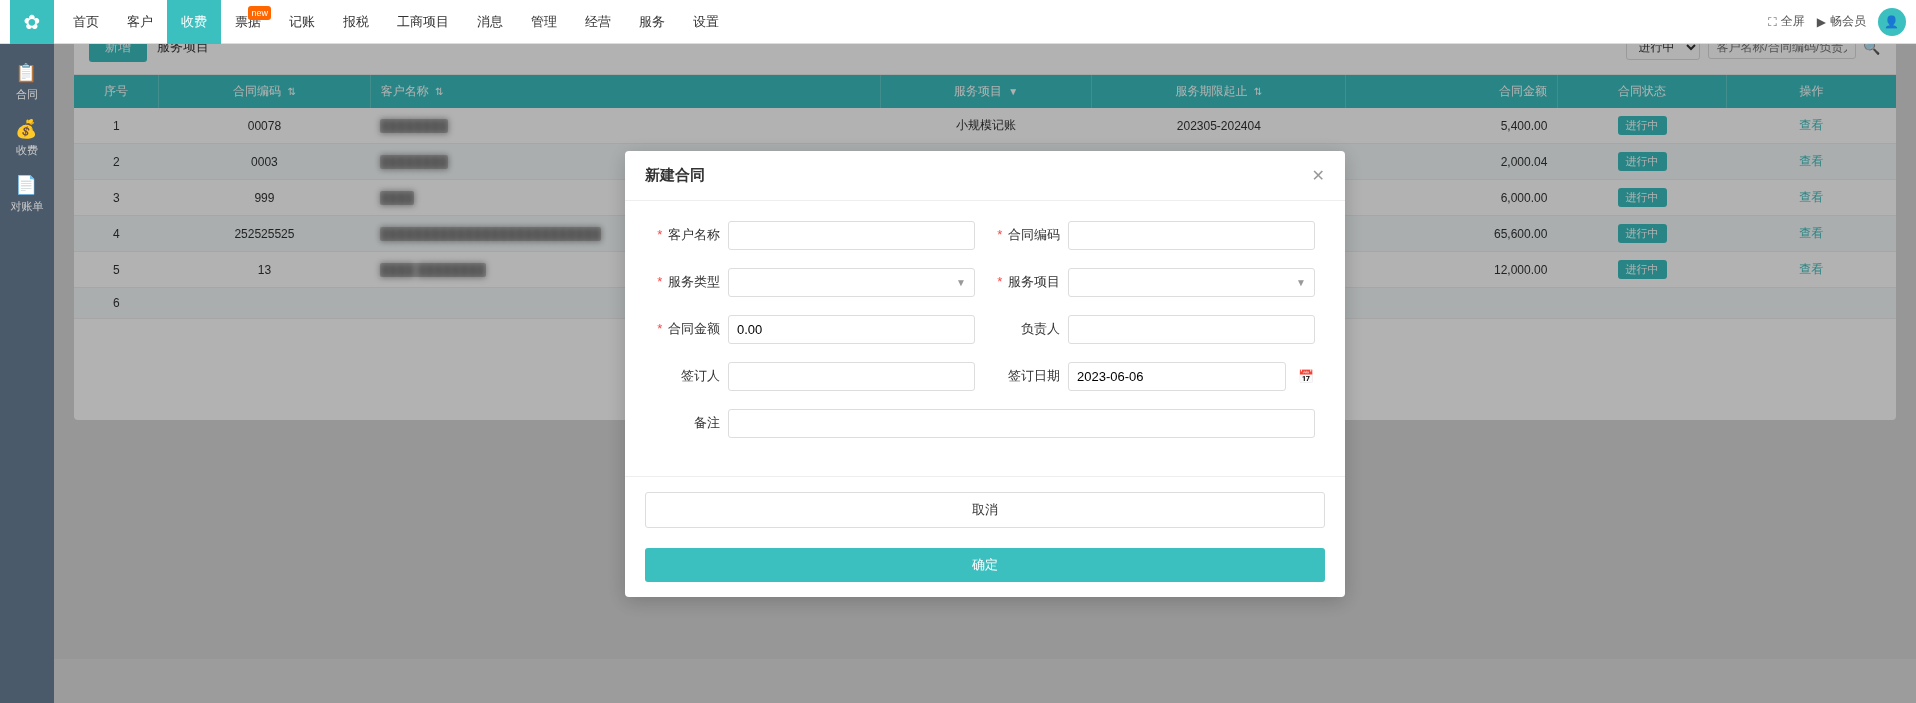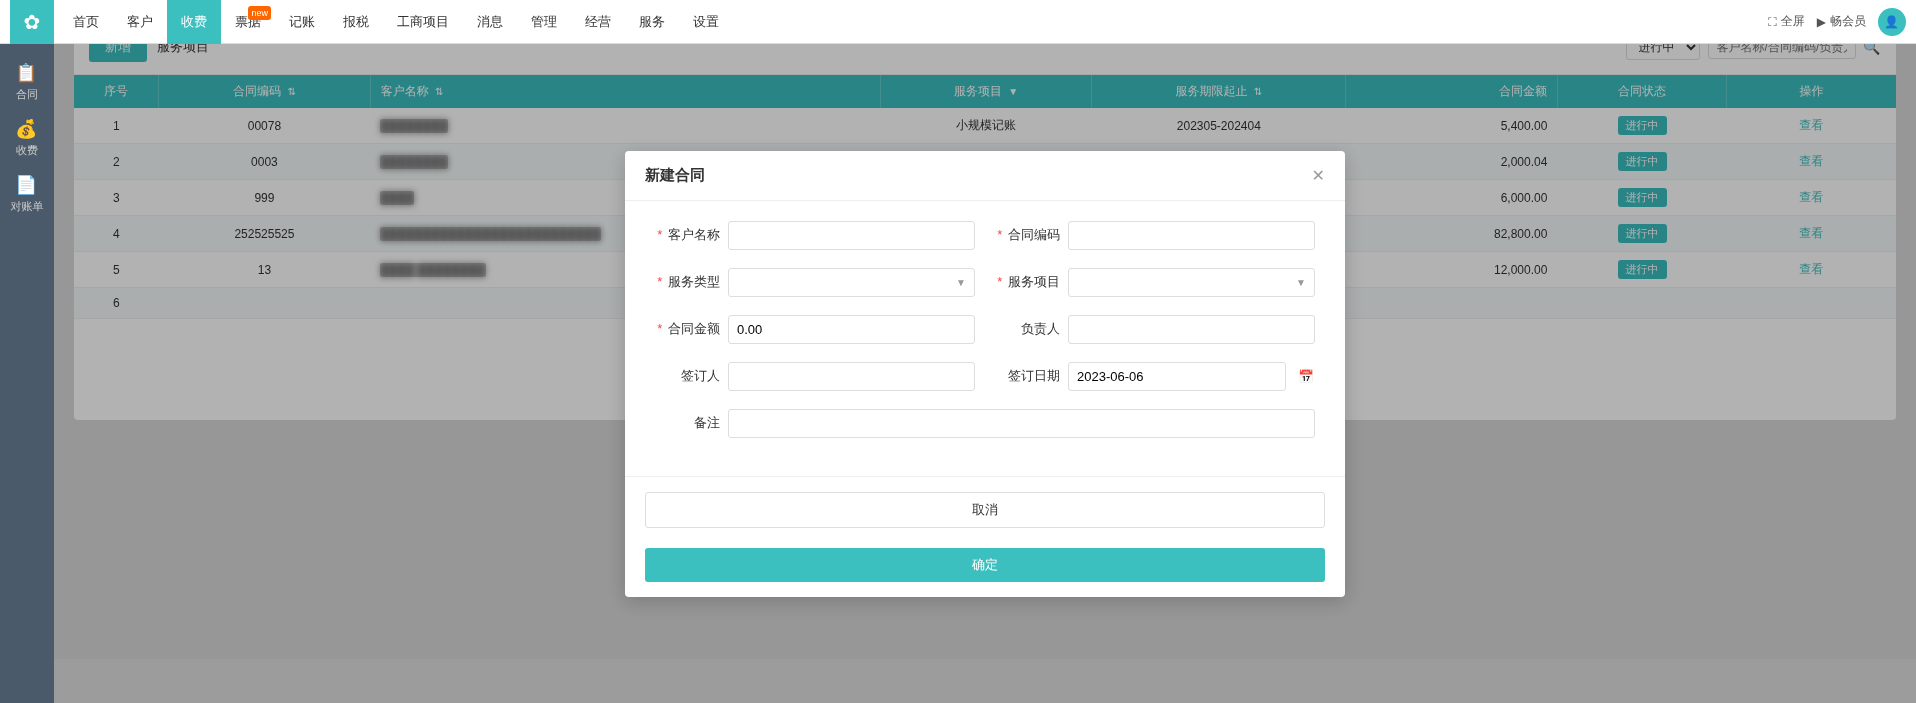--- a/index.html
+++ b/index.html
@@ -320,21 +320,21 @@
       <td class="col-amount">6,000.00</td>
       <td class="col-status"><span class="status-tag">进行中</span></td>
       <td class="col-action"><span class="action-link">查看</span></td>
     </tr>
           <tr>
       <td class="col-seq">4</td>
       <td class="col-code">252525525</td>
       <td class="col-client"><span style="display:inline-block;background:#ccc;color:transparent;text-shadow:0 0 6px rgba(0,0,0,0.4);border-radius:2px;min-width:156px;height:14px;">██████████████████████████</span></td>
       <td class="col-service">一般纳税人...</td>
       <td class="col-period">201807-202403</td>
-      <td class="col-amount">82,800.00</td>
+      <td class="col-amount">65,600.00</td>
       <td class="col-status"><span class="status-tag">进行中</span></td>
       <td class="col-action"><span class="action-link">查看</span></td>
     </tr>
           <tr>
       <td class="col-seq">5</td>
       <td class="col-code">13</td>
       <td class="col-client"><span style="display:inline-block;background:#ccc;color:transparent;text-shadow:0 0 6px rgba(0,0,0,0.4);border-radius:2px;min-width:78px;height:14px;">████ ████████</span></td>
       <td class="col-service">小规模记账</td>
       <td class="col-period">202303-202402</td>
       <td class="col-amount">12,000.00</td>

